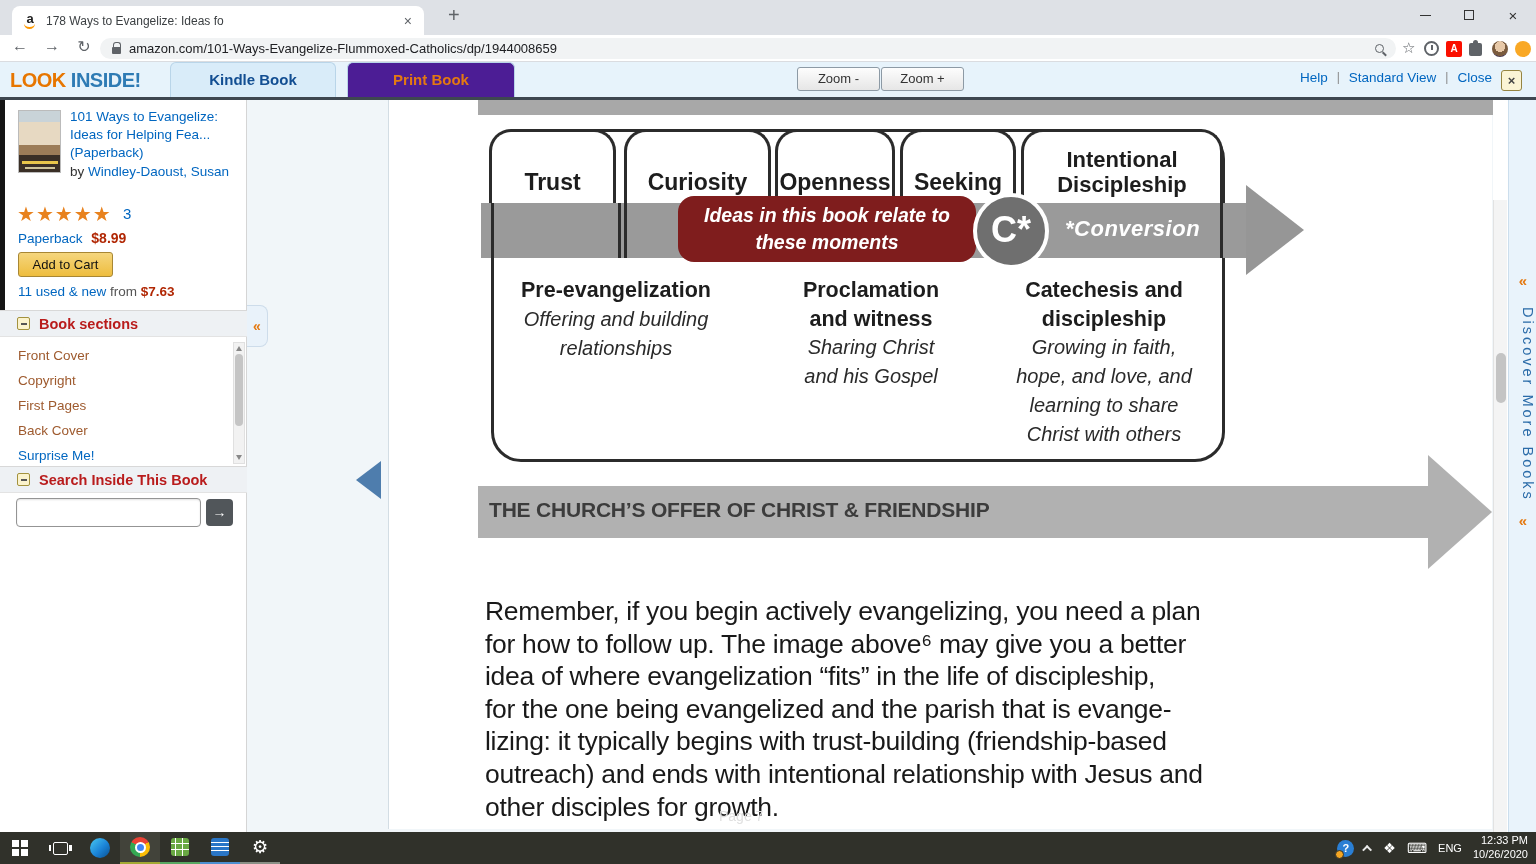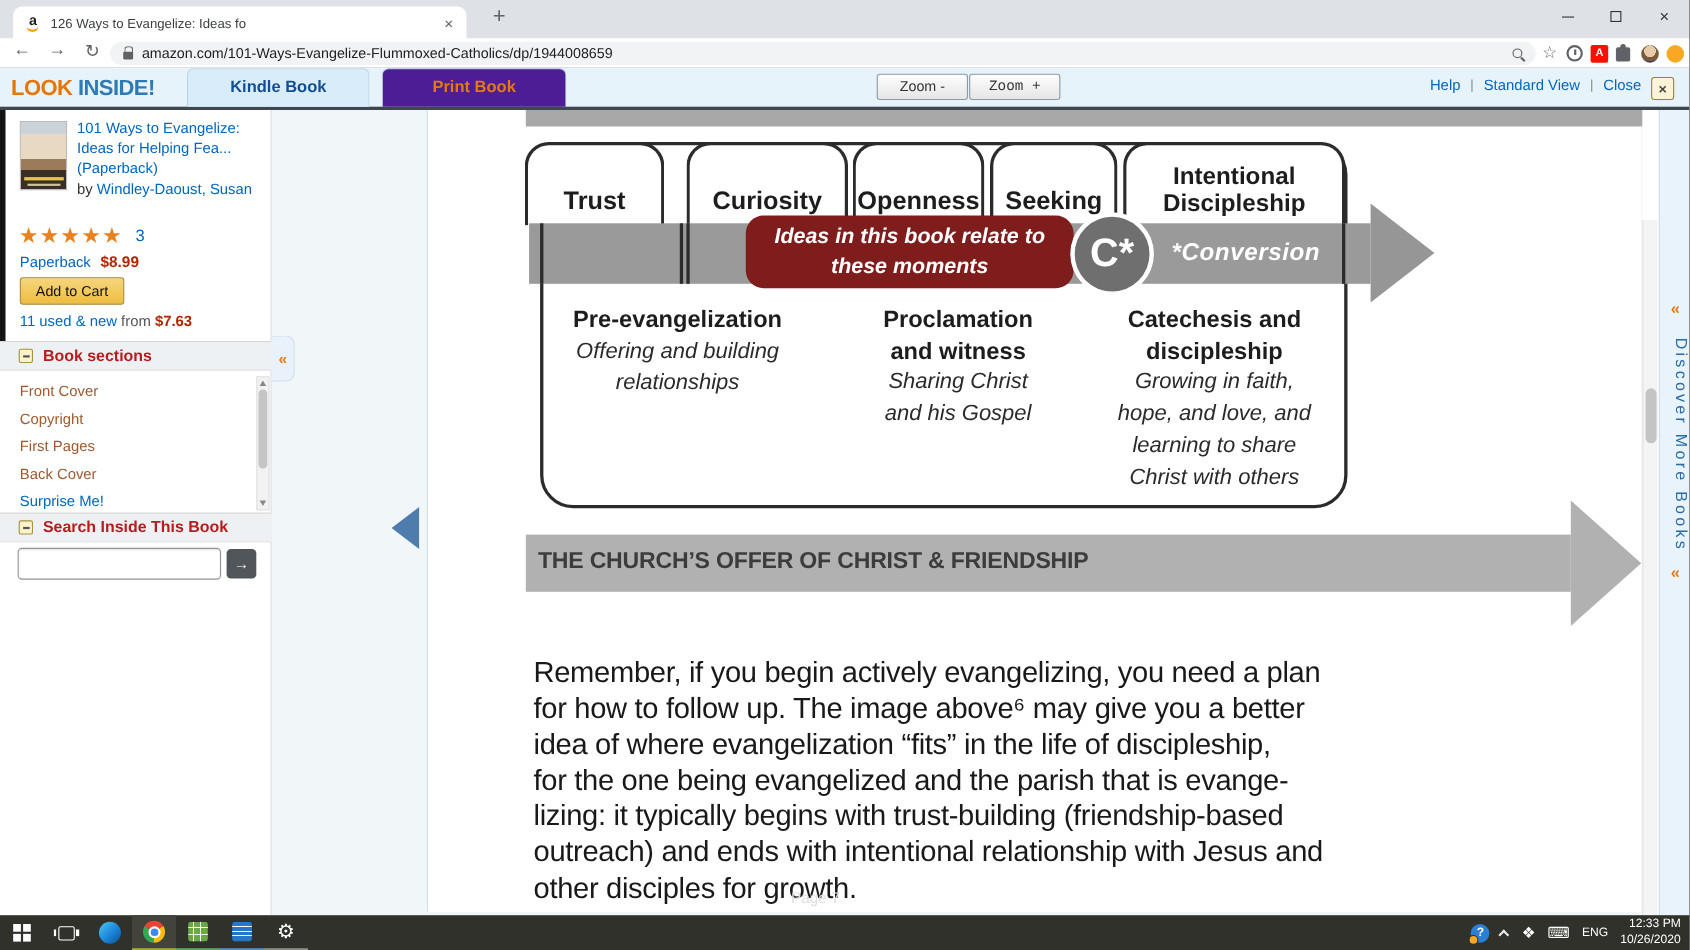--- a/index.html
+++ b/index.html
@@ -46,21 +46,21 @@
   
   .lihdr{position:absolute;left:0;top:62px;width:1536px;height:38px;background:#e7f3fb;border-bottom:3px solid #3e4750;}
   .logo{position:absolute;left:10px;top:7px;font-size:20px;font-weight:800;letter-spacing:-0.5px;}
   .logo .look{color:#e77600;}.logo .inside{color:#2e7bb4;}
   .litab{position:absolute;top:0;height:35px;border:1px solid #b9d5e9;border-bottom:none;border-radius:6px 6px 0 0;
          text-align:center;line-height:34px;font-size:15px;font-weight:bold;}
   .litab-kindle{left:170px;width:166px;background:#d9ecf9;color:#124e92;}
   .litab-print{left:347px;width:168px;background:#4c1d95;color:#e47911;}
   .zbtn{position:absolute;top:5px;width:83px;height:24px;background:linear-gradient(#fdfdfd,#e6e6e6);
         border:1px solid #8d9aa5;border-radius:3px;text-align:center;line-height:22px;font-size:13px;color:#333;}
-  .zb-out{left:797px;}.zb-in{left:881px;font-family:Liberation Mono, monospace;}
+  .zb-out{left:797px;}.zb-in{left:881px;}
   .hdr-links{position:absolute;right:14px;top:8px;display:flex;align-items:flex-start;gap:9px;font-size:13.5px;}
   .hlink{color:#0066c0;}
   .hsep{color:#888;font-size:12px;}
   .xbtn{width:21px;height:21px;background:#fbf4d5;border:1px solid #958441;border-radius:3px;color:#444;
         font-weight:bold;font-size:13px;text-align:center;line-height:19px;}
 
   
   .sidebar{position:absolute;left:0;top:100px;width:247px;height:732px;background:#fff;border-right:1px solid #d5d5d5;}
   .sliver{position:absolute;left:0;top:0;width:5px;height:215px;background:#141414;}
   .cover{position:absolute;left:18px;top:10px;width:43px;height:63px;border:1px solid #bbb;
@@ -120,21 +120,21 @@
         font-size:14.5px;letter-spacing:3px;color:#2a6ba8;text-align:center;}
 
   
   .bpage{position:absolute;left:141px;top:0;width:1104px;height:729px;background:#fff;border-left:1px solid #d3dde4;}
   .topband{position:absolute;left:89px;top:0;width:1015px;height:15px;background:#a8a8a8;}
   .dgm{position:absolute;left:102px;top:29px;width:734px;height:333px;background:#fff;
        border:3px solid #2b2b2b;border-radius:30px;}
   .stage{position:absolute;top:29px;height:76px;background:#fff;border:3px solid #2b2b2b;border-bottom:none;
        border-radius:22px 22px 0 0;display:flex;align-items:flex-end;justify-content:center;
        font-weight:bold;font-size:23px;color:#1d1d1d;padding-bottom:10px;text-align:center;line-height:25px;z-index:2;}
-  .st0{left:88px;width:127px;}.st1{left:235px;width:147px;}.st2{left:386px;width:120px;}
+  .st0{left:100px;width:127px;}.st1{left:235px;width:147px;}.st2{left:386px;width:120px;}
   .st3{left:511px;width:116px;}.st4{left:632px;width:202px;font-size:22px;padding-bottom:8px;}
   .midband{position:absolute;left:92px;top:103px;width:765px;height:55px;background:#9a9a9a;z-index:3;}
   .midhead{position:absolute;left:857px;top:85px;width:0;height:0;z-index:3;
        border-top:45px solid transparent;border-bottom:45px solid transparent;border-left:58px solid #969696;}
   .vline{position:absolute;top:103px;width:3px;height:55px;background:#2b2b2b;z-index:4;}
   .vl0{left:102px;}.vl1{left:229px;}.vl2{left:235px;}.vl3{left:831px;}
   .ideabox{position:absolute;left:289px;top:96px;width:298px;height:66px;background:#7f1d1d;border-radius:16px;
        z-index:5;color:#fff;font-style:italic;font-weight:bold;font-size:19.5px;line-height:27px;
        text-align:center;padding-top:6px;white-space:pre-line;}
   .ccircle{position:absolute;left:584px;top:93px;width:76px;height:76px;background:#6f6f6f;border:4px solid #fff;
@@ -188,21 +188,21 @@
   .clockblk{color:#fff;font-size:11px;line-height:1.25;text-align:right;}
 </style>
 </head>
 <body>
 
 <div id="screen">
 
   <div class="tabbar">
     <div class="btab">
       <span class="fav">a</span>
-      <span class="btab-title">126 Ways to Evangelize: Ideas fo</span>
+      <span class="btab-title">178 Ways to Evangelize: Ideas fo</span>
       <span class="btab-close">×</span>
     </div>
     <span class="new-tab">+</span>
     <div class="win-ctl wc-min">
         <i></i>
       </div>
     <div class="win-ctl wc-max">
         <i></i>
       </div>
     <div class="win-ctl wc-close">×</div>

